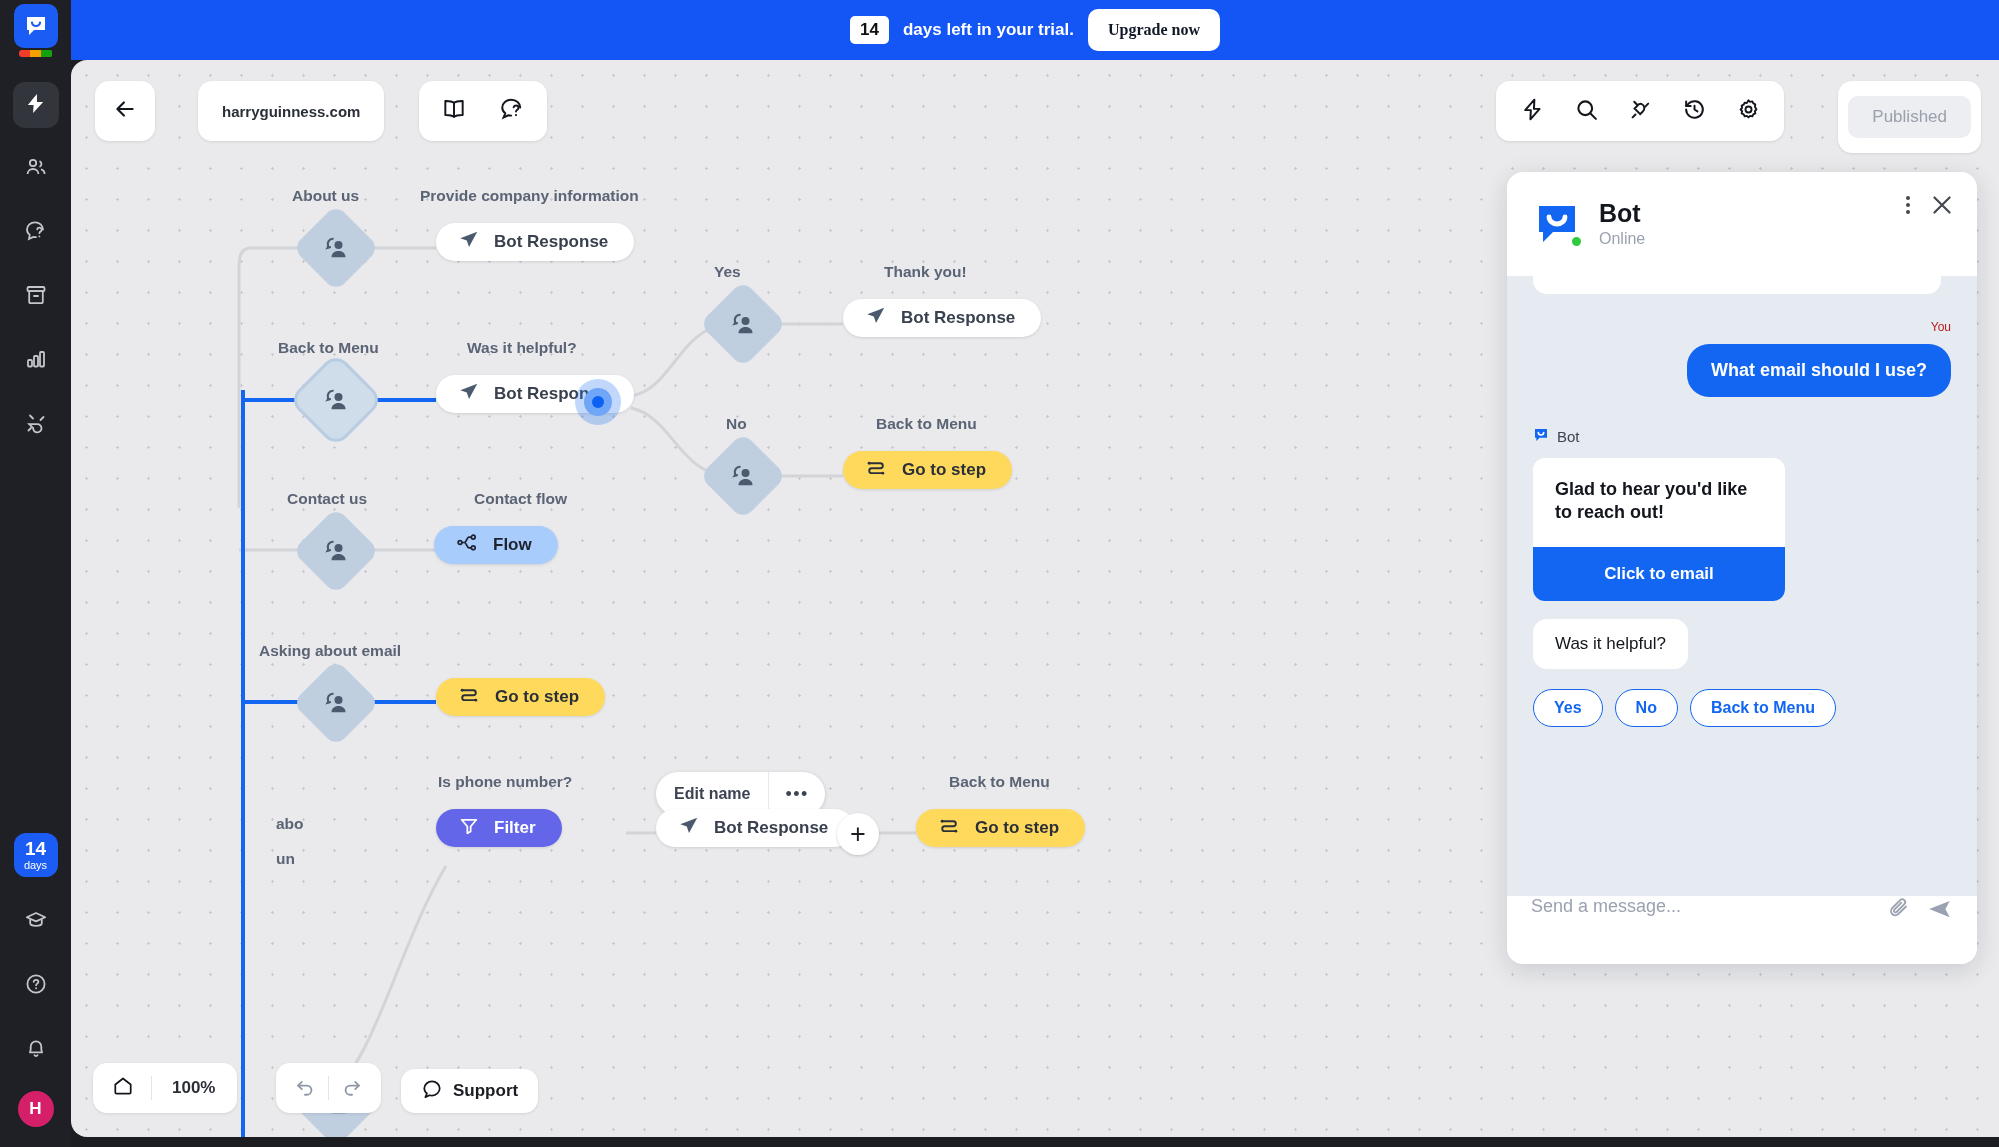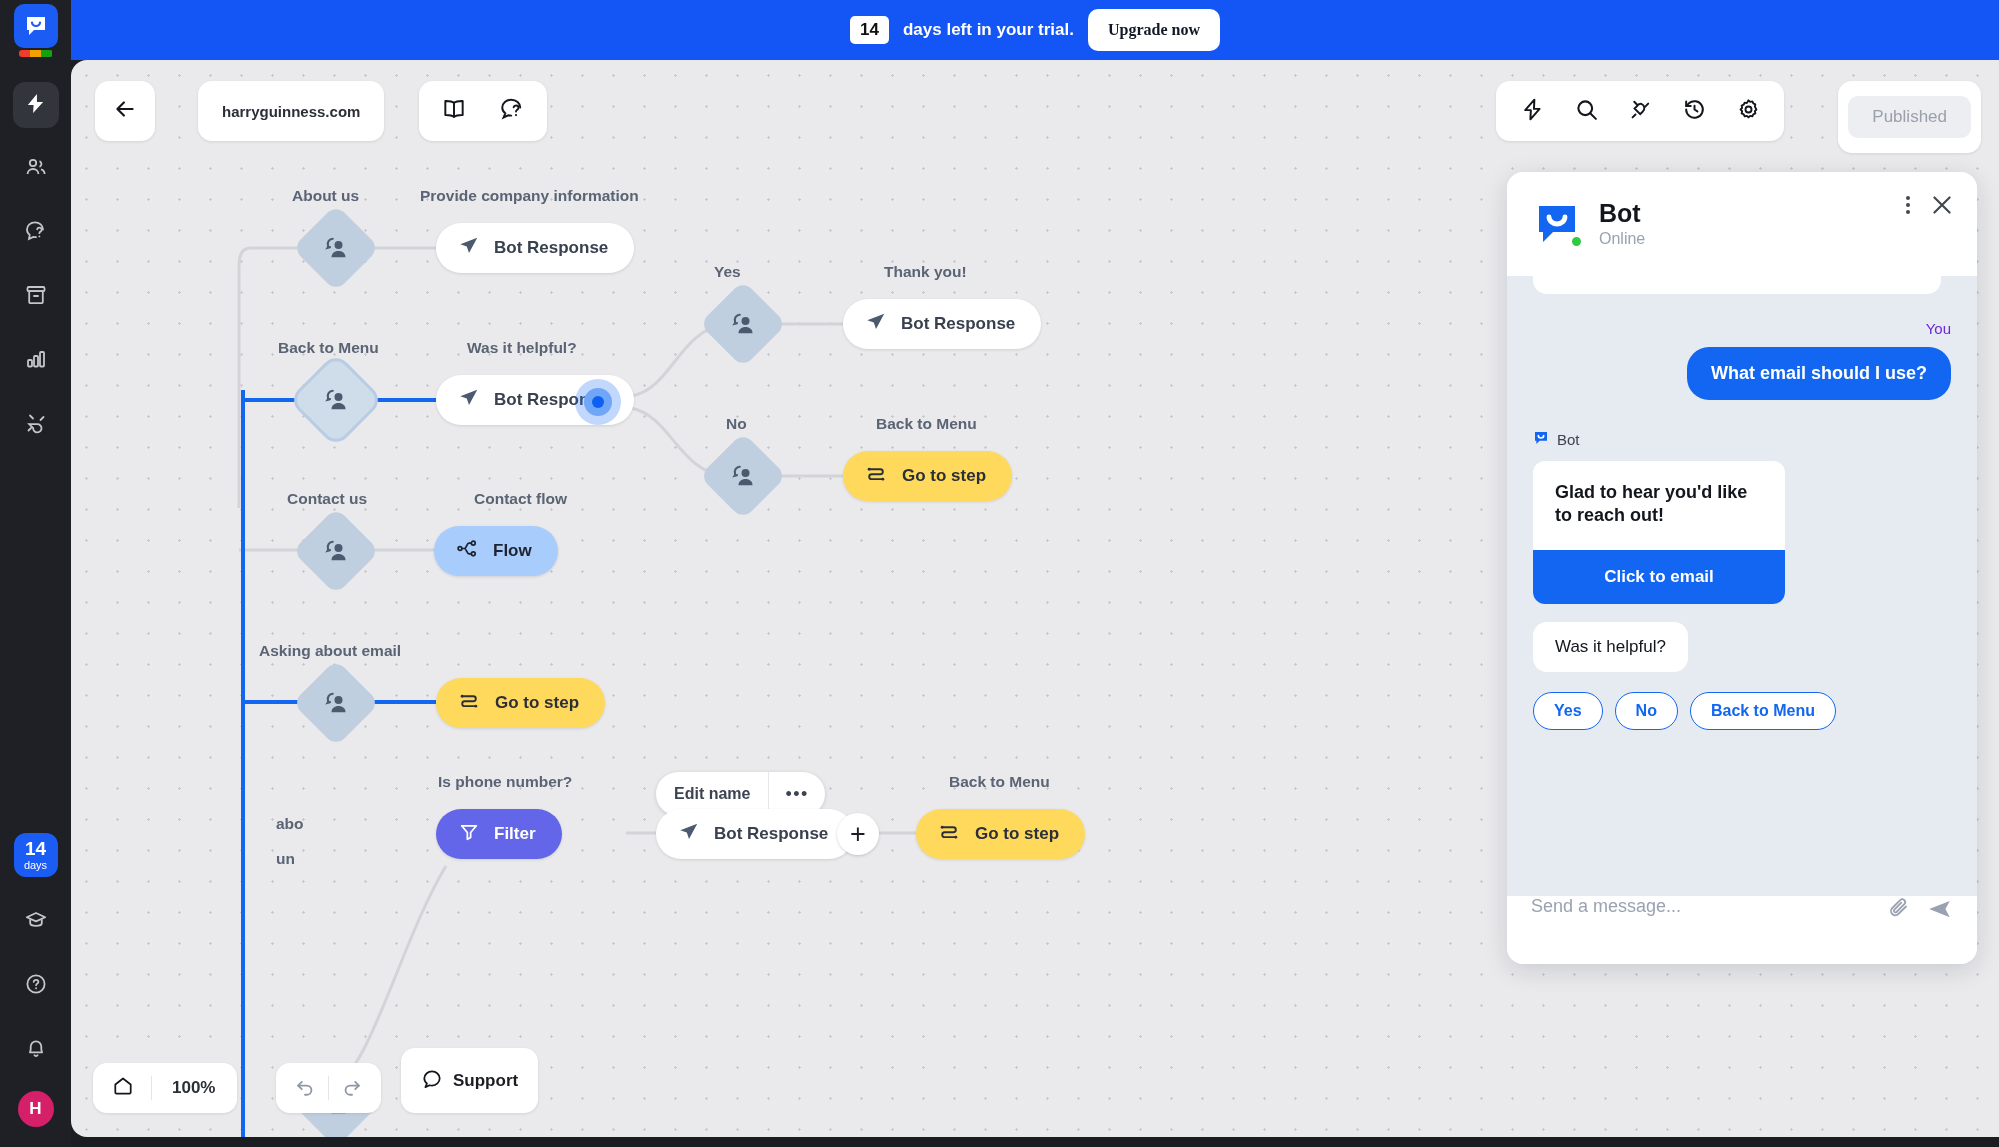--- a/index.html
+++ b/index.html
@@ -100,21 +100,21 @@
   }
   .diamond {
     position:absolute; width:62px; height:62px; background:#bfcfe0;
     border-radius: 12px; transform: rotate(45deg);
     display:flex; align-items:center; justify-content:center; cursor:pointer;
   }
   .diamond.sel { background:#cfdcea; box-shadow: 0 0 0 3px #b8cde4; }
   .diamond > span { transform: rotate(-45deg); display:flex; }
 
   .chip {
-    position:absolute; height:50px; border-radius: 25px;
+    position:absolute; height:38px; border-radius: 25px;
     display:flex; align-items:center; gap:14px; padding: 0 26px 0 22px;
     font-size:17px; font-weight:700; cursor:pointer;
     box-shadow: 0 1px 3px rgba(16,24,40,.12);
     white-space: nowrap;
   }
   .chip.white { background:#fff; color:#39404e; }
   .chip.yellow { background:#ffd95c; color:#2b2f38; }
   .chip.blue  { background:#a8ccfb; color:#1d2330; }
   .chip.purple{ background:#6366e8; color:#ffffff; }
   svg.wires { position:absolute; left:0; top:0; width:100%; height:100%; pointer-events:none; }
@@ -147,21 +147,21 @@
   .ctx-menu .dots { padding: 0 16px; font-size:18px; color:#3c4351; cursor:pointer; letter-spacing:1.5px; line-height:44px;}
 
   
   .zoom-pill { position:absolute; left:22px; bottom:24px; height:50px; padding:0 8px; gap:0; }
   .zoom-pill .home { width:44px; height:44px; display:flex; align-items:center; justify-content:center; cursor:pointer; }
   .zoom-pill .vsep { width:1px; height:24px; background:#e2e4e9; margin: 0 6px;}
   .zoom-pill .lvl { padding: 0 14px; font-size:17px; font-weight:700; color:#2b2f38; cursor:pointer;}
   .undo-pill { position:absolute; left:205px; bottom:24px; height:50px; padding:0 6px; }
   .undo-pill .ic { width:46px; height:44px; display:flex; align-items:center; justify-content:center; cursor:pointer; color:#8e97a6;}
   .undo-pill .vsep { width:1px; height:24px; background:#e2e4e9; }
-  .support-pill { position:absolute; left:330px; bottom:24px; height:65px; padding:0 20px; gap:10px; cursor:pointer;}
+  .support-pill { position:absolute; left:330px; bottom:24px; height:44px; padding:0 20px; gap:10px; cursor:pointer;}
   .support-pill span.t { font-size:17px; font-weight:700; color:#1b1d23; }
 
   
   .chat {
     position:absolute; right:22px; top:112px; width:470px; height: 792px;
     background:#e6eaf1; border-radius: 16px; overflow:hidden;
     box-shadow: 0 6px 26px rgba(16,24,40,.14);
     display:flex; flex-direction:column;
   }
   .chat-head {
@@ -175,21 +175,21 @@
   .chat-sub { font-size:16px; color:#9aa2b1; margin-top:3px; }
   .chat-head-actions { position:absolute; right:22px; top:20px; display:flex; align-items:center; gap:18px; }
   .chat-head-actions .ic { cursor:pointer; display:flex; align-items:center; justify-content:center; }
 
   .chat-body { flex:1 1 auto; position:relative; padding: 0 26px 10px 26px; overflow:hidden; }
   .cut-bubble {
     background:#fff; border-radius: 0 0 14px 14px; padding: 0 18px 16px 18px;
     font-size:17px; color:#13161c; margin-top:-18px; margin-right: 10px;
   }
   .row-right { display:flex; flex-direction:column; align-items:flex-end; margin-top:26px; }
-  .meta { font-size:15px; color:#6d28d9; margin-bottom:10px; }
+  .meta { font-size:12px; color:#b91c1c; margin-bottom:10px; }
   .bubble-user {
     background:#1266f1; color:#fff; font-size:18px; font-weight:600;
     border-radius: 22px; padding: 16px 24px;
   }
   .row-left { margin-top:30px; }
   .bot-meta { display:flex; align-items:center; gap:8px; font-size:15px; color:#3c4351; margin-bottom:12px; }
   .card {
     background:#fff; border-radius: 12px; width: 252px; overflow:hidden;
   }
   .card-inner { padding: 20px 22px 22px 22px; }

